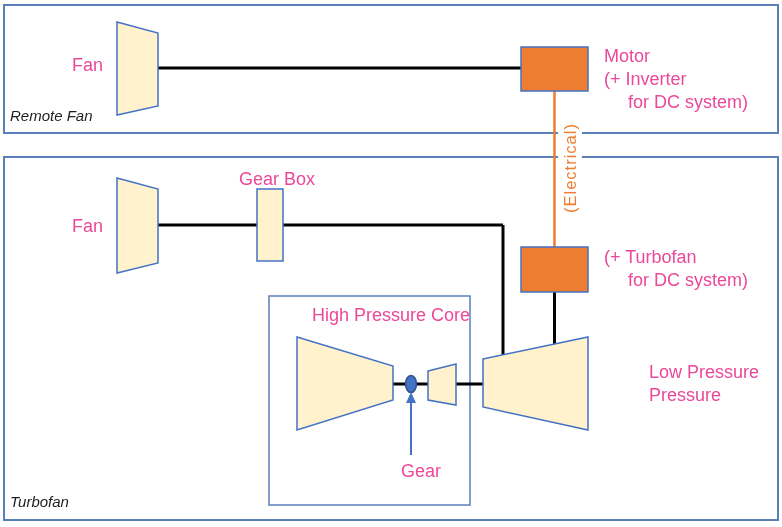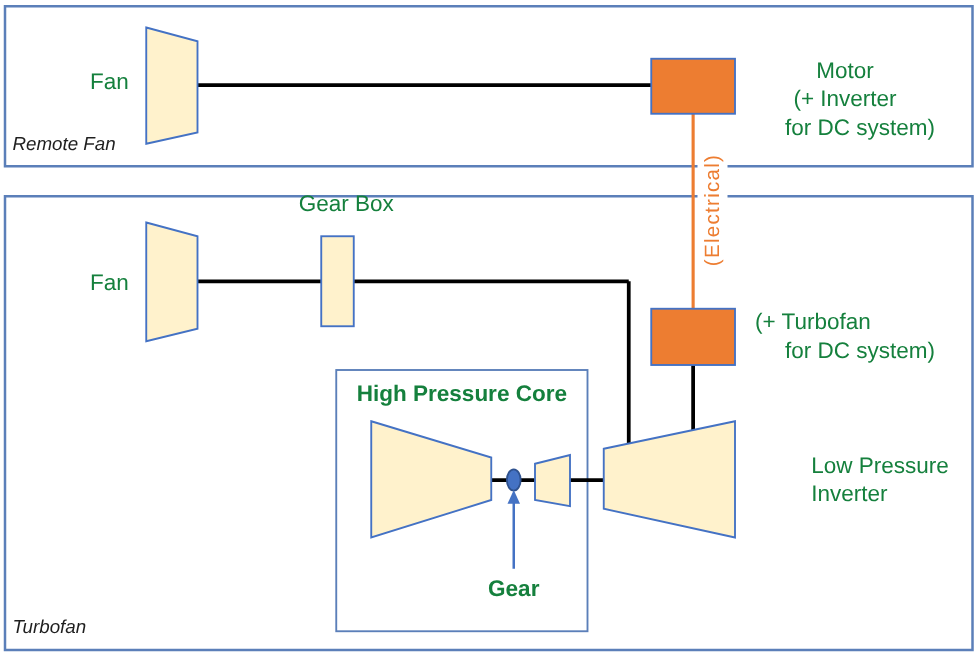--- a/index.html
+++ b/index.html
@@ -10,21 +10,21 @@
     font-family:"Liberation Sans",sans-serif;
     color:#1f1f1f;
     overflow:hidden;
   }
   #shapes{position:absolute;left:0;top:0;width:782px;height:527px;}
   .lbl{
     position:absolute;
     font-size:18px;
     line-height:23px;
     white-space:nowrap;
-    color:#15803d;
+    color:#ec4899;
   }
   .section-lbl{
     position:absolute;
     font-size:15px;
     font-style:italic;
     color:#1f1f1f;
     white-space:nowrap;
   }
   .indent{padding-left:24px;}
   #electrical-label{
@@ -32,21 +32,21 @@
     left:520px;top:156px;
     width:100px;height:24px;
     display:flex;align-items:center;justify-content:center;
     transform:rotate(-90deg);
     background:#fff;
     color:#ED7D31;
     font-size:16.5px;
     letter-spacing:1px;
     white-space:nowrap;
   }
-  .center{text-align:center;font-weight:bold;}
+  .center{text-align:right;}
 </style>
 </head>
 <body>
 
 <div id="canvas">
 
   <svg id="shapes" viewBox="0 0 782 527">
 
     <rect x="4" y="5" width="774" height="128" fill="#ffffff" stroke="#5B7FB9" stroke-width="2"></rect>
     <rect x="4" y="157" width="774" height="363" fill="#ffffff" stroke="#5B7FB9" stroke-width="2"></rect>
@@ -81,43 +81,43 @@
 
     <line x1="554.5" y1="292" x2="554.5" y2="346" stroke="#000000" stroke-width="3"></line>
 
     <polygon points="483,359 588,337 588,430 483,407" fill="#FFF2CC" stroke="#4472C4" stroke-width="1.5"></polygon>
 
     <rect x="521" y="247" width="67" height="45" fill="#ED7D31" stroke="#4472C4" stroke-width="1.5"></rect>
   </svg>
 
   <div class="lbl" style="left:72px;top:54px;">Fan</div>
 
-  <div class="lbl" style="left:604px;top:45px;text-align:center;">
+  <div class="lbl" style="left:604px;top:45px;">
     <div>Motor</div>
     <div>(+ Inverter</div>
     <div class="indent">for DC system)</div>
   </div>
 
   <div class="section-lbl" style="left:10px;top:107px;">Remote Fan</div>
 
   <div id="electrical-label">(Electrical)</div>
 
-  <div class="lbl" style="left:239px;top:152px;">Gear Box</div>
+  <div class="lbl" style="left:239px;top:168px;">Gear Box</div>
 
   <div class="lbl" style="left:72px;top:215px;">Fan</div>
 
   <div class="lbl center" style="left:269px;top:304px;width:201px;">High Pressure Core</div>
 
   <div class="lbl" style="left:604px;top:246px;">
     <div>(+ Turbofan</div>
     <div class="indent">for DC system)</div>
   </div>
 
   <div class="lbl" style="left:605px;top:361px;margin-left:44px;">
     <div>Low Pressure</div>
-    <div>Inverter</div>
+    <div>Pressure</div>
   </div>
 
   <div class="lbl center" style="left:381px;top:460px;width:60px;">Gear</div>
 
   <div class="section-lbl" style="left:10px;top:493px;text-align:right;">Turbofan</div>
 
 </div>
 
 </body></html>

